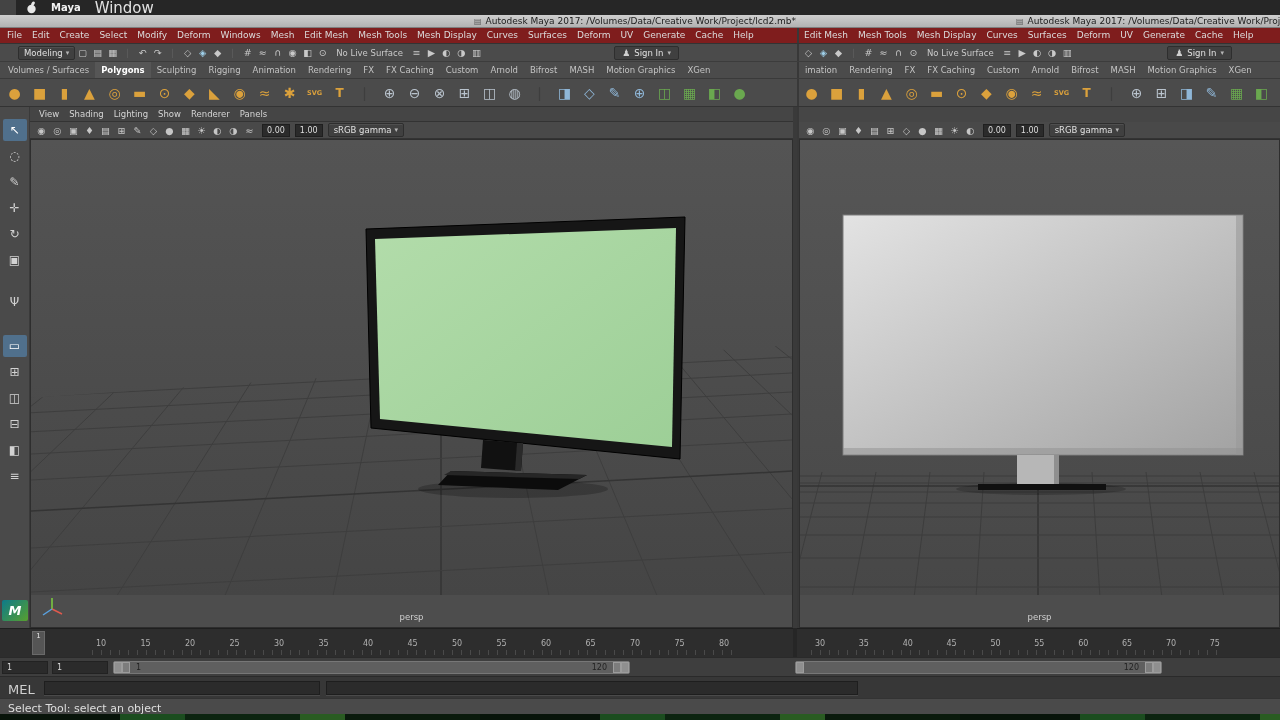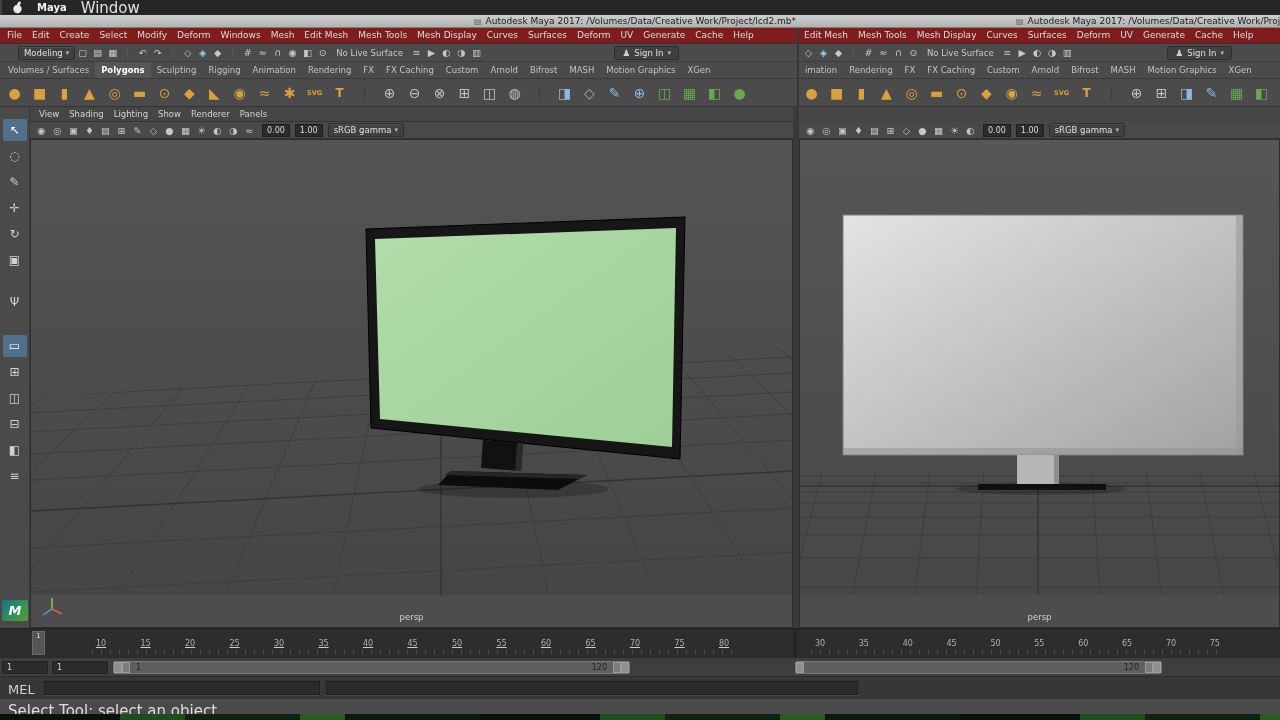--- a/index.html
+++ b/index.html
@@ -1,21 +1,21 @@
 <!DOCTYPE html>
 <html><head>
 <meta charset="utf-8">
 <style>
   * { box-sizing: border-box; margin:0; padding:0; }
   body { margin:0; background:#222; }
   .app { position:relative; width:1280px; height:720px; background:#444;
          font-family:"DejaVu Sans","Liberation Sans",sans-serif; overflow:hidden; color:#ccc; }
 
   
-  .macbar { position:absolute; top:0; left:2px; right:0; height:15px; background:#262626;
+  .macbar { position:absolute; top:0; left:16px; right:0; height:15px; background:#262626;
             display:flex; align-items:center; padding:0 10px; gap:14px; }
   .macbar .appname { font-size:10px; font-weight:bold; color:#f2f2f2; }
   .macbar .macitem { font-size:15px; color:#e2e2e2; }
 
   
   .titlebar { position:absolute; top:15px; left:0; right:0; height:13px;
               background:linear-gradient(#cecece,#b2b2b2); border-bottom:1px solid #7e7e7e; }
   .title-group { position:absolute; top:0; height:12px; display:flex; align-items:center; gap:4px;
                  font-size:9px; color:#1c1c1c; white-space:nowrap; }
   .title-doc { font-size:8px; color:#555; }
@@ -76,21 +76,21 @@
   .vp svg.scene { display:block; }
   .persp-label { position:absolute; bottom:5px; left:0; right:0; text-align:center; font-size:8.5px; color:#d0d0d0; }
   .gizmo { position:absolute; left:8px; bottom:6px; }
   .maya-logo { position:absolute; left:2px; top:600px; width:26px; height:21px; border-radius:2px;
                background:linear-gradient(135deg,#0d7a8a,#58a02e); color:#fff; font-weight:bold; font-style:italic;
                font-size:13px; display:flex; align-items:center; justify-content:center; }
 
   
   .timeline { position:absolute; left:0; right:0; top:628px; height:29px; background:#2d2d2d; border-top:1px solid #1f1f1f; }
   .tl-left { position:absolute; left:30px; width:763px; top:0; bottom:0; display:flex; justify-content:space-between;
-             align-items:center; padding:0 60px 0 62px;text-decoration:underline; }
+             align-items:center; padding:0 60px 0 62px; }
   .tl-right { position:absolute; left:797px; width:483px; top:0; bottom:0; display:flex; justify-content:space-between;
               align-items:center; padding:0 56px 0 14px; }
   .tl-left::after, .tl-right::after { content:""; position:absolute; bottom:2px; left:62px; right:60px; height:5px;
               background:repeating-linear-gradient(90deg,#4a4a4a 0 1px,transparent 1px 9px); }
   .tl-right::after { left:14px; right:56px; }
   .tick { font-size:8px; color:#b0b0b0; width:18px; text-align:center; flex:none; }
   .playhead { position:absolute; left:2px; top:2px; bottom:2px; width:13px; background:#555; border:1px solid #6a6a6a;
               color:#e5e5e5; font-size:7px; display:flex; justify-content:center; }
   .tl-div { position:absolute; left:793px; width:4px; top:628px; height:48px; background:#262626; }
 
@@ -102,21 +102,21 @@
   .rb-h { position:absolute; top:0; bottom:0; width:8px; background:#8f8f8f; border:1px solid #9c9c9c; }
   .rb-label { position:absolute; top:1px; font-size:8px; color:#232323; }
 
   
   .melrow { position:absolute; left:0; right:0; top:676px; height:22px; background:#373737; border-top:1px solid #2a2a2a; }
   .mel-label { position:absolute; left:8px; top:5px; font-size:13px; color:#d0d0d0; }
   .inset { position:absolute; top:4px; height:14px; background:#2b2b2b; border:1px solid #1e1e1e; box-shadow:0 1px 0 #4a4a4a; }
 
   
   .helpline { position:absolute; left:0; right:0; top:698px; height:16px; background:#4a4a4a; border-top:1px solid #333; }
-  .help-text { position:absolute; left:8px; top:3px; font-size:15px; color:#dedede; }
+  .help-text { position:absolute; left:8px; top:3px; font-size:11px; color:#dedede; }
 
   
   .videostrip { position:absolute; left:0; right:0; top:714px; height:6px;
     background:repeating-linear-gradient(90deg,#08140a 0 120px,#1b4d1f 120px 185px,#0c2410 185px 300px,#2a5c22 300px 345px,#0a1a0c 345px 480px); }
 </style>
 </head>
 <body>
 
 <div class="app">
 

